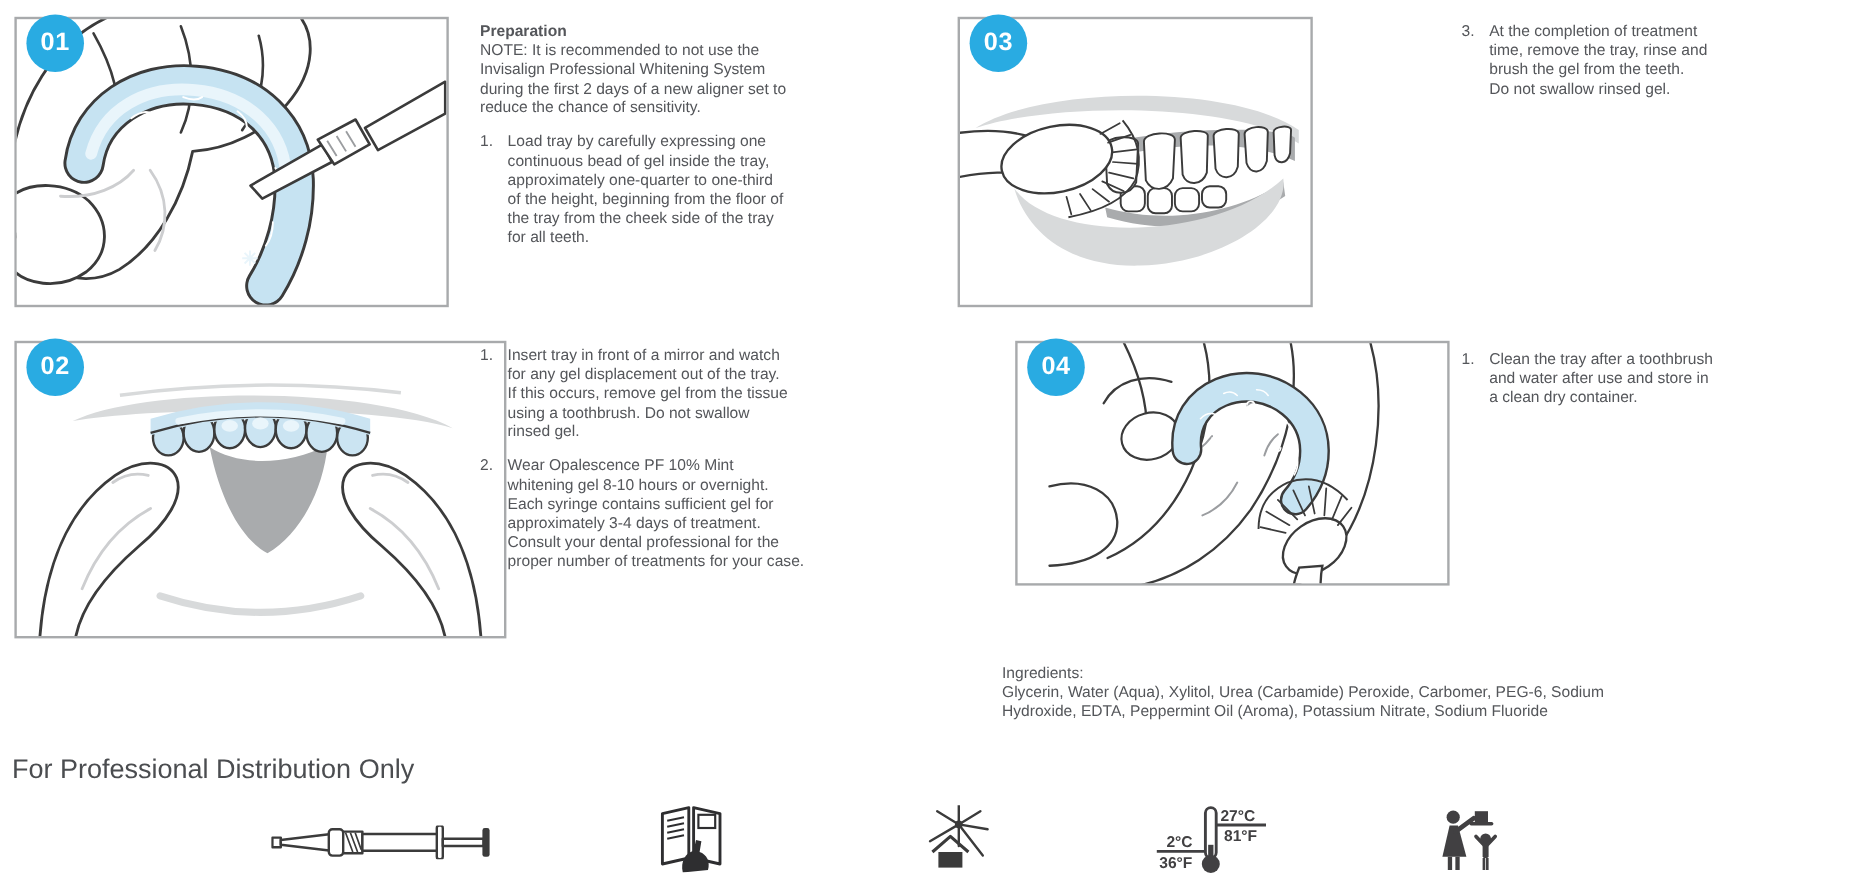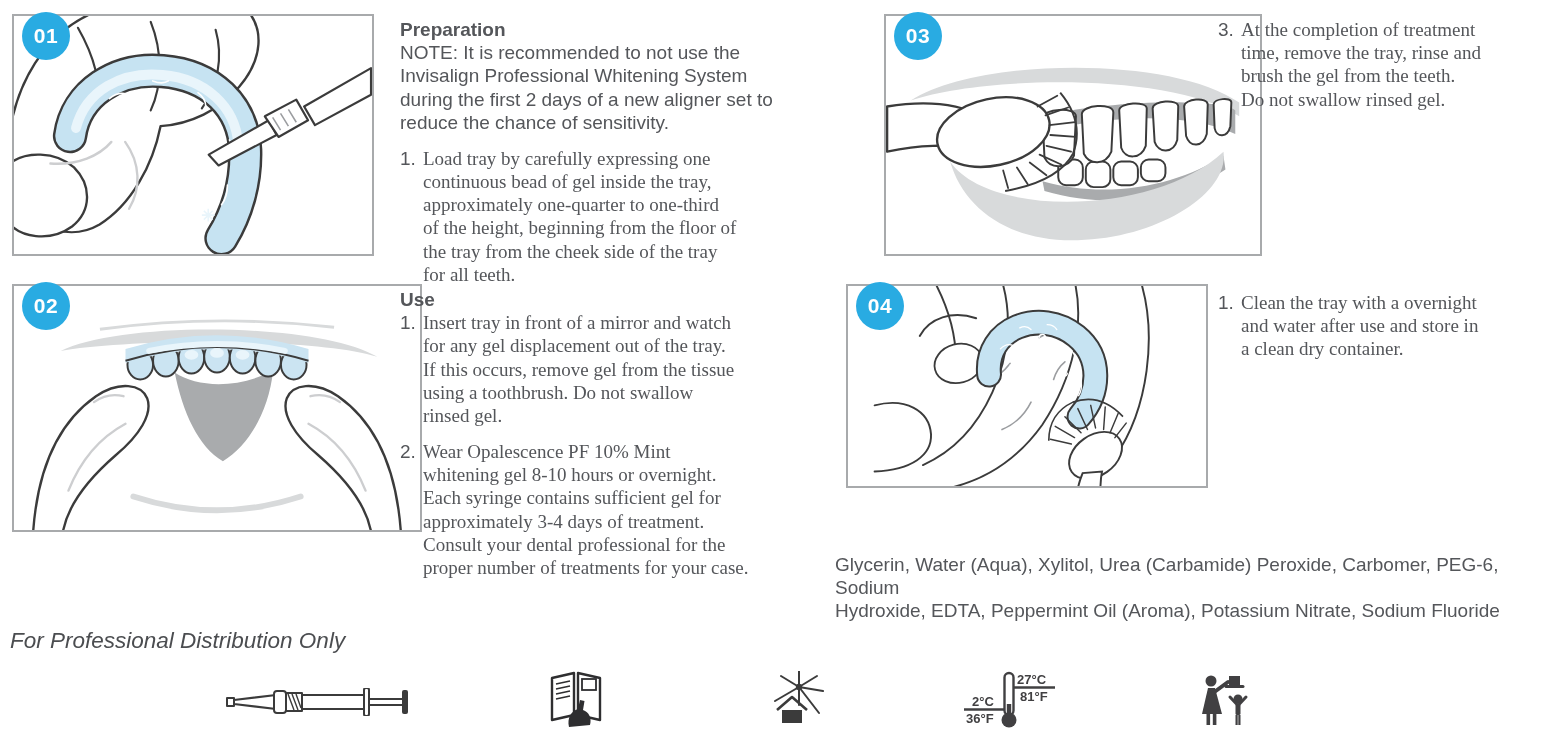--- a/index.html
+++ b/index.html
@@ -4,28 +4,28 @@
 <style>
   html,body{margin:0;padding:0;background:#ffffff;}
   body{font-family:"Liberation Sans","DejaVu Sans",sans-serif;}
   .sheet{position:relative;width:1558px;height:744px;background:#fff;overflow:hidden;
          color:var(--text,#54565a);}
   .panel{position:absolute;border:2px solid #a8aaac;background:#fff;box-sizing:border-box;}
   .panel svg.art{position:absolute;left:0;top:0;width:100%;height:100%;display:block;}
   .badge{position:absolute;left:8px;top:-4px;width:48px;height:48px;border-radius:50%;
          background:var(--accent,#29abe2);color:#fff;font-weight:bold;font-size:21px;
          display:flex;align-items:center;justify-content:center;letter-spacing:.5px;}
-  .txt{position:absolute;font-size:19px;line-height:1.22;color:var(--text,#54565a);}
+  .txt{position:absolute;font-size:13px;line-height:1.22;color:var(--text,#54565a);}
   .h{font-weight:bold;}
   .pre{white-space:pre-line;}
   .step{display:flex;}
   .step .num{flex:none;width:23px;}
-  .step .body{flex:1;font-family:Liberation Serif, serif;}
+  .step .body{flex:1;}
   .p + .step, .step + .step, .step + .p{margin-top:13px;}
-  .distribution{position:absolute;font-size:22.5px;color:#4b4d50;font-style:italic;}
+  .distribution{position:absolute;font-size:22.5px;color:#4b4d50;}
   .icon{position:absolute;}
   .icon svg{display:block;}
   .thermo text{font-weight:bold;font-size:13px;fill:#414042;}
 </style>
 </head>
 <body>
 
 <div class="sheet">
 
   <div class="panel" style="left:12px;top:14px;width:362px;height:242px">
@@ -99,21 +99,21 @@
       <g stroke="#cdced0" stroke-width="2.4" fill="none" stroke-linecap="round">
         <path d="M30,208 C42,178 62,154 88,140"></path>
           <path d="M332,208 C320,178 300,154 274,140"></path>
         <path d="M56,118 q14,-10 30,-6"></path>
           <path d="M306,118 q-14,-10 -30,-6"></path>
       </g>
     </svg>
     <div class="badge">02</div>
   </div>
 
-  <div class="panel" style="left:884px;top:14px;width:378px;height:242px">
+  <div class="panel" style="left:798px;top:14px;width:296px;height:242px">
     <svg class="art" viewBox="0 0 362 242">
       <path d="M16,86 C84,42 282,40 350,88 L350,102 C282,58 92,60 16,86 Z" fill="#d8dadb"></path>
       <path d="M140,104 C220,84 332,84 346,96 L346,120 C300,98 220,100 148,118 Z" fill="#a9abad"></path>
       <path d="M150,168 C220,188 292,170 334,142 L336,156 C292,186 220,198 152,178 Z" fill="#a9abad"></path>
       <path d="M56,148 C96,206 266,202 334,138 C340,180 268,226 186,228 C116,230 70,196 56,148 Z" fill="#d8dadb"></path>
       <g fill="#ffffff" stroke="#3b3b3b" stroke-width="2">
         <rect x="166" y="146" width="25" height="26" rx="8"></rect>
           <rect x="194" y="148" width="25" height="26" rx="8"></rect>
         <rect x="222" y="148" width="25" height="24" rx="8"></rect>
           <rect x="250" y="146" width="25" height="22" rx="8"></rect>
@@ -213,21 +213,20 @@
     <div class="step">
       <span class="num">3.</span>
       <span class="body pre">At the completion of treatment
 time, remove the tray, rinse and
 brush the gel from the teeth.
 Do not swallow rinsed gel.</span>
     </div>
   </div>
 
   <div class="txt" style="left:400px;top:288px;width:434px">
-    <div class="h">Use</div>
     <div class="step">
       <span class="num">1.</span>
       <span class="body pre">Insert tray in front of a mirror and watch
 for any gel displacement out of the tray.
 If this occurs, remove gel from the tissue
 using a toothbrush. Do not swallow
 rinsed gel.</span>
     </div>
     <div class="step">
       <span class="num">2.</span>
@@ -236,28 +235,29 @@
 Each syringe contains sufficient gel for
 approximately 3-4 days of treatment.
 Consult your dental professional for the
 proper number of treatments for your case.</span>
     </div>
   </div>
 
   <div class="txt" style="left:1218px;top:291px;width:336px">
     <div class="step">
       <span class="num">1.</span>
-      <span class="body pre">Clean the tray with a overnight
+      <span class="body pre">Clean the tray after a toothbrush
 and water after use and store in
 a clean dry container.</span>
     </div>
   </div>
 
 
   <div class="txt" style="left:835px;top:553px;width:723px">
+    <div>Ingredients:</div>
     <div class="pre">Glycerin, Water (Aqua), Xylitol, Urea (Carbamide) Peroxide, Carbomer, PEG-6, Sodium
 Hydroxide, EDTA, Peppermint Oil (Aroma), Potassium Nitrate, Sodium Fluoride</div>
   </div>
 
   <div class="distribution" style="left:10px;top:628px">For Professional Distribution Only</div>
 
   <div class="icon" style="left:226px;top:688px">
     <svg width="185" height="28" viewBox="0 0 185 28">
       <g stroke="#3b3b3b" stroke-width="2" fill="#ffffff" stroke-linejoin="round">
         <rect x="1" y="10" width="7" height="8"></rect>

